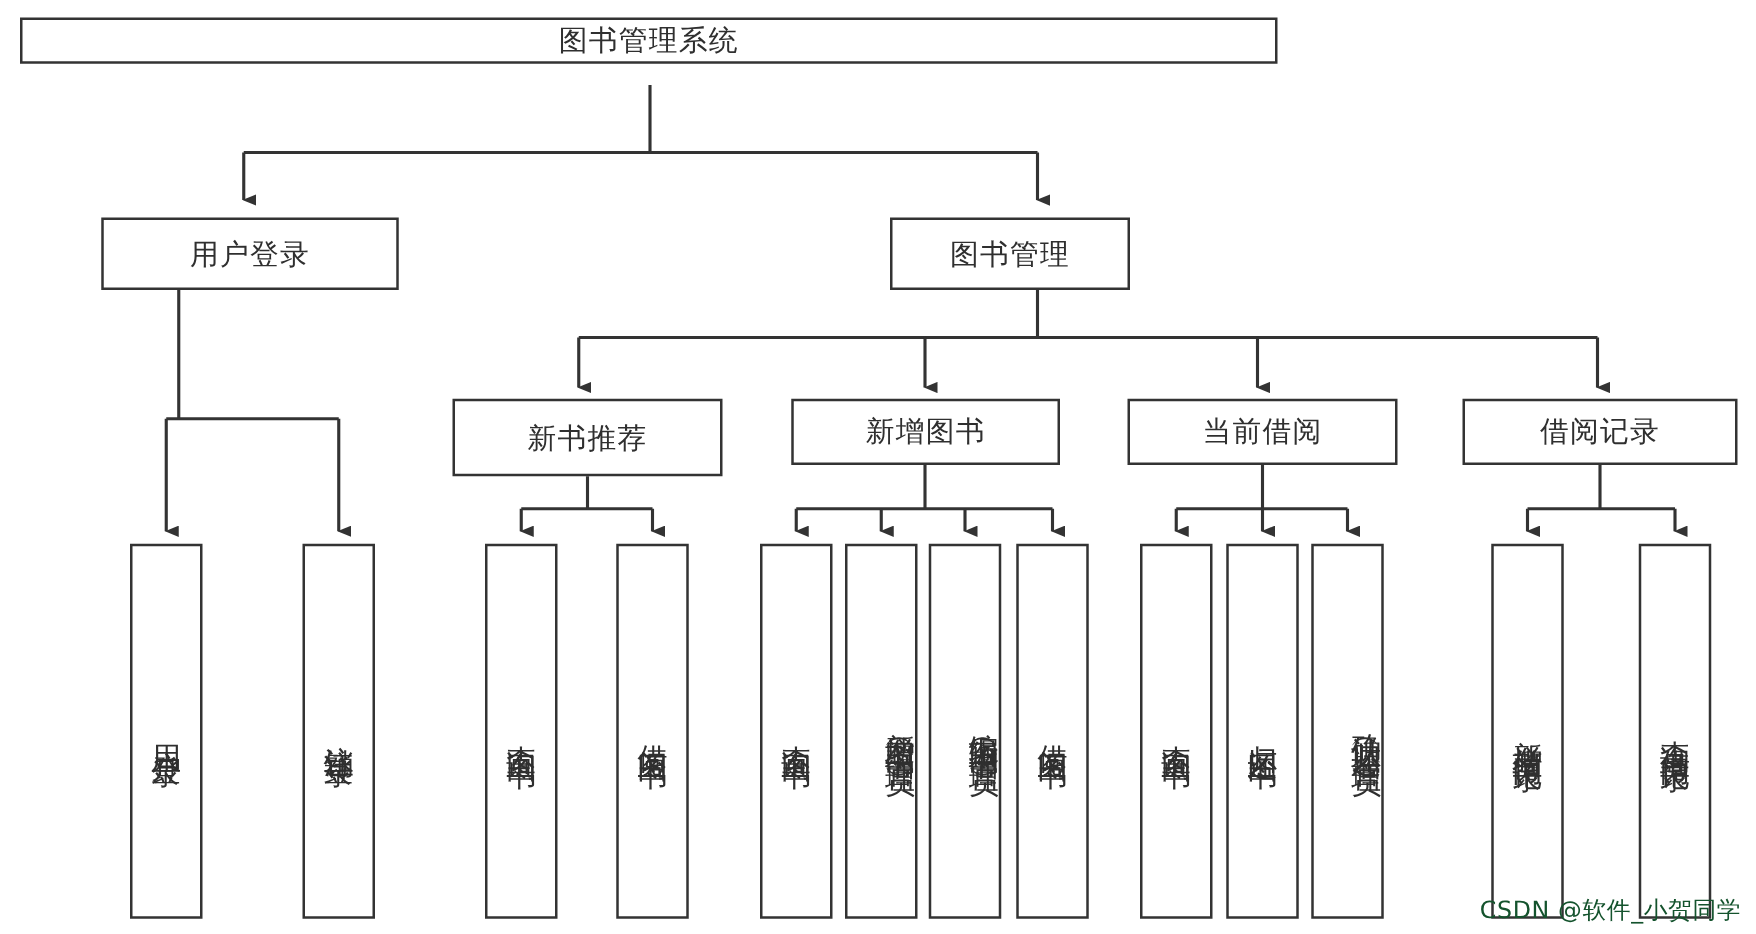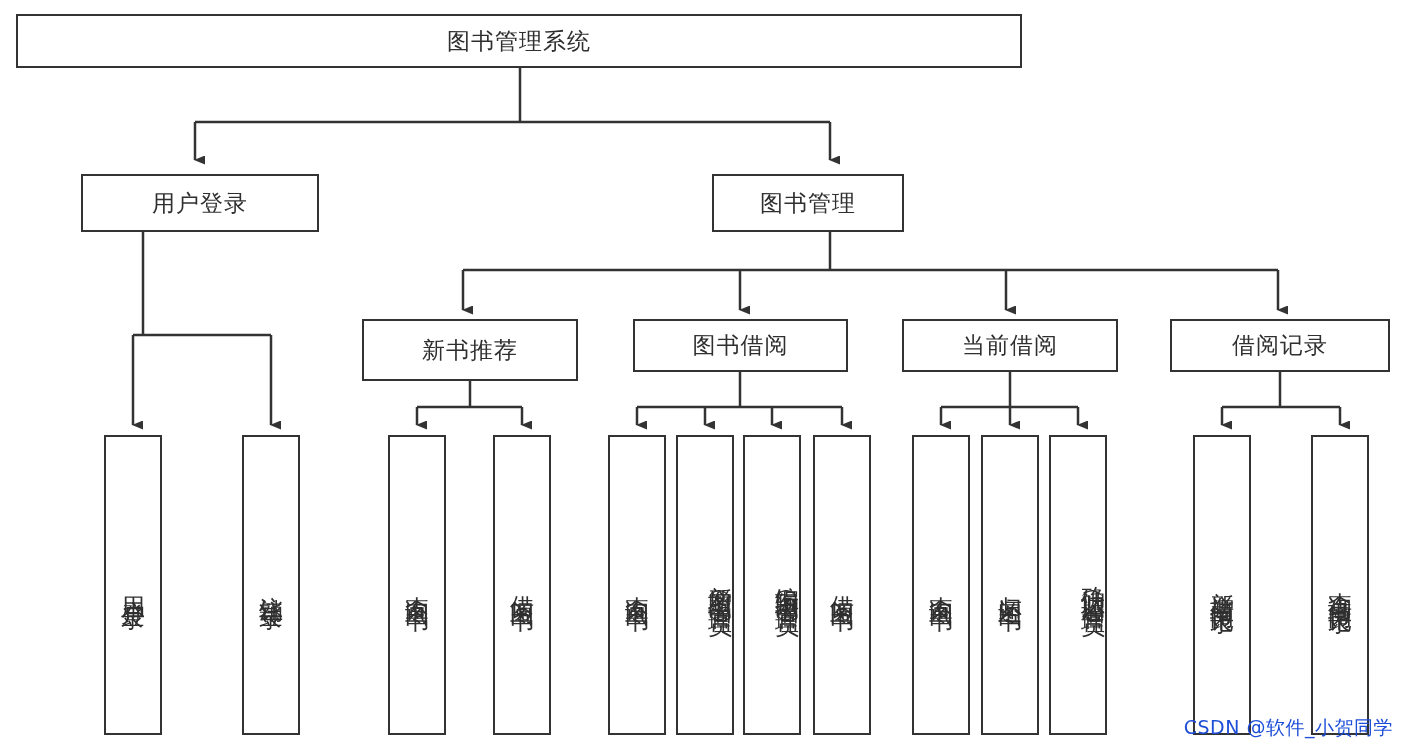--- a/index.html
+++ b/index.html
@@ -57,21 +57,21 @@
     align-items: center;
   }
   .node-v span {
     display: block;
   }
   #watermark {
     position: absolute;
     right: 12px;
     bottom: 6px;
     font-size: 19px;
-    color: #1d4ed8;
+    color: #14532d;
     white-space: nowrap;
     letter-spacing: 0.5px;
   }
 </style>
 </head>
 <body>
 
 <div id="diagram-root">
 
   <svg id="connector-layer" viewBox="0 0 1405 747" width="1405" height="747">
@@ -115,36 +115,36 @@
     <path d="M941,407 L941,425" stroke="#333333" stroke-width="2.5" fill="none" marker-end="url(#arrowhead)"></path>
     <path d="M1010,407 L1010,425" stroke="#333333" stroke-width="2.5" fill="none" marker-end="url(#arrowhead)"></path>
     <path d="M1078,407 L1078,425" stroke="#333333" stroke-width="2.5" fill="none" marker-end="url(#arrowhead)"></path>
 
     <path d="M1280,372 L1280,407" stroke="#333333" stroke-width="2.5" fill="none"></path>
     <path d="M1222,407 L1340,407" stroke="#333333" stroke-width="2.5" fill="none"></path>
     <path d="M1222,407 L1222,425" stroke="#333333" stroke-width="2.5" fill="none" marker-end="url(#arrowhead)"></path>
     <path d="M1340,407 L1340,425" stroke="#333333" stroke-width="2.5" fill="none" marker-end="url(#arrowhead)"></path>
   </svg>
 
-  <div class="node node-h" style="left:16px; top:14px; width:1006px; height:54px;text-align:center;">
+  <div class="node node-h" style="left:16px; top:14px; width:1006px; height:37px;text-align:center;">
     <span>图书管理系统</span>
   </div>
 
   <div class="node node-h" style="left:81px; top:174px; width:238px; height:58px;">
     <span>用户登录</span>
   </div>
   <div class="node node-h" style="left:712px; top:174px; width:192px; height:58px;">
     <span>图书管理</span>
   </div>
 
   <div class="node node-h" style="left:362px; top:319px; width:216px; height:62px;">
     <span>新书推荐</span>
   </div>
   <div class="node node-h" style="left:633px; top:319px; width:215px; height:53px;">
-    <span>图书借阅</span>
+    <span>新增图书</span>
   </div>
   <div class="node node-h" style="left:902px; top:319px; width:216px; height:53px;">
     <span>当前借阅</span>
   </div>
   <div class="node node-h" style="left:1170px; top:319px; width:220px; height:53px;">
     <span>借阅记录</span>
   </div>
 
   <div class="node node-v center-v" style="left:104px; top:435px; width:58px; height:300px;">
     <span>用户登录</span>

